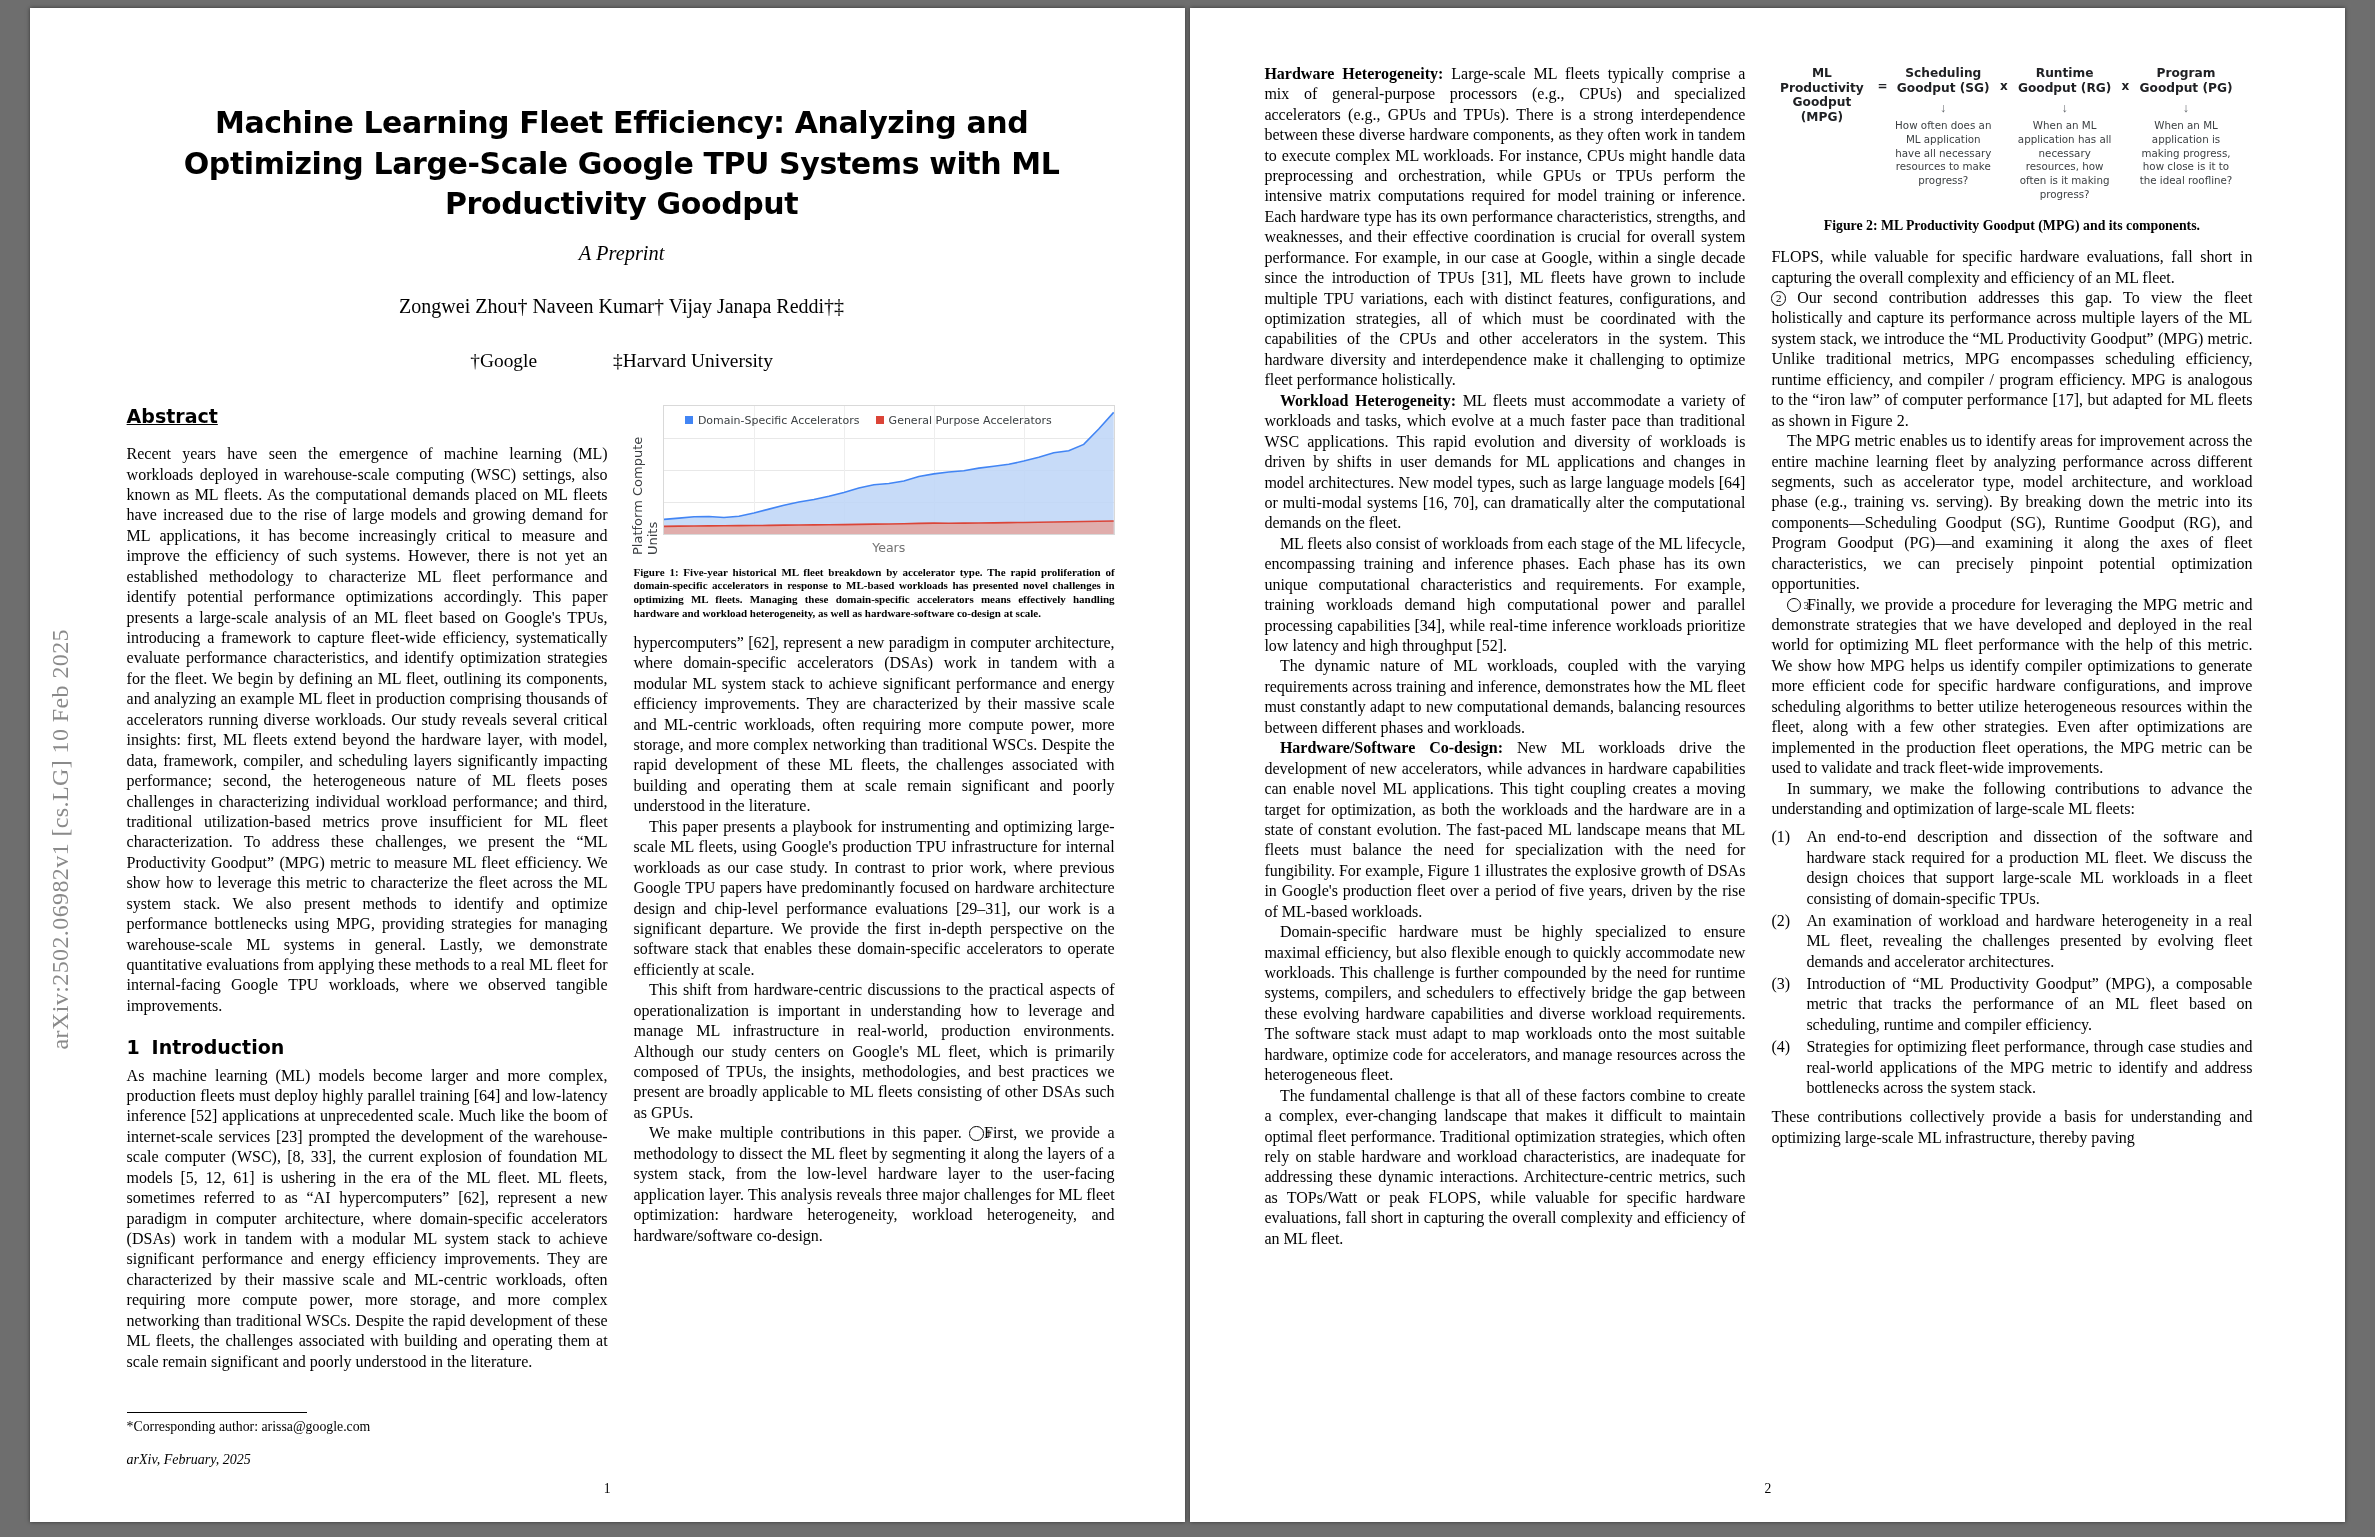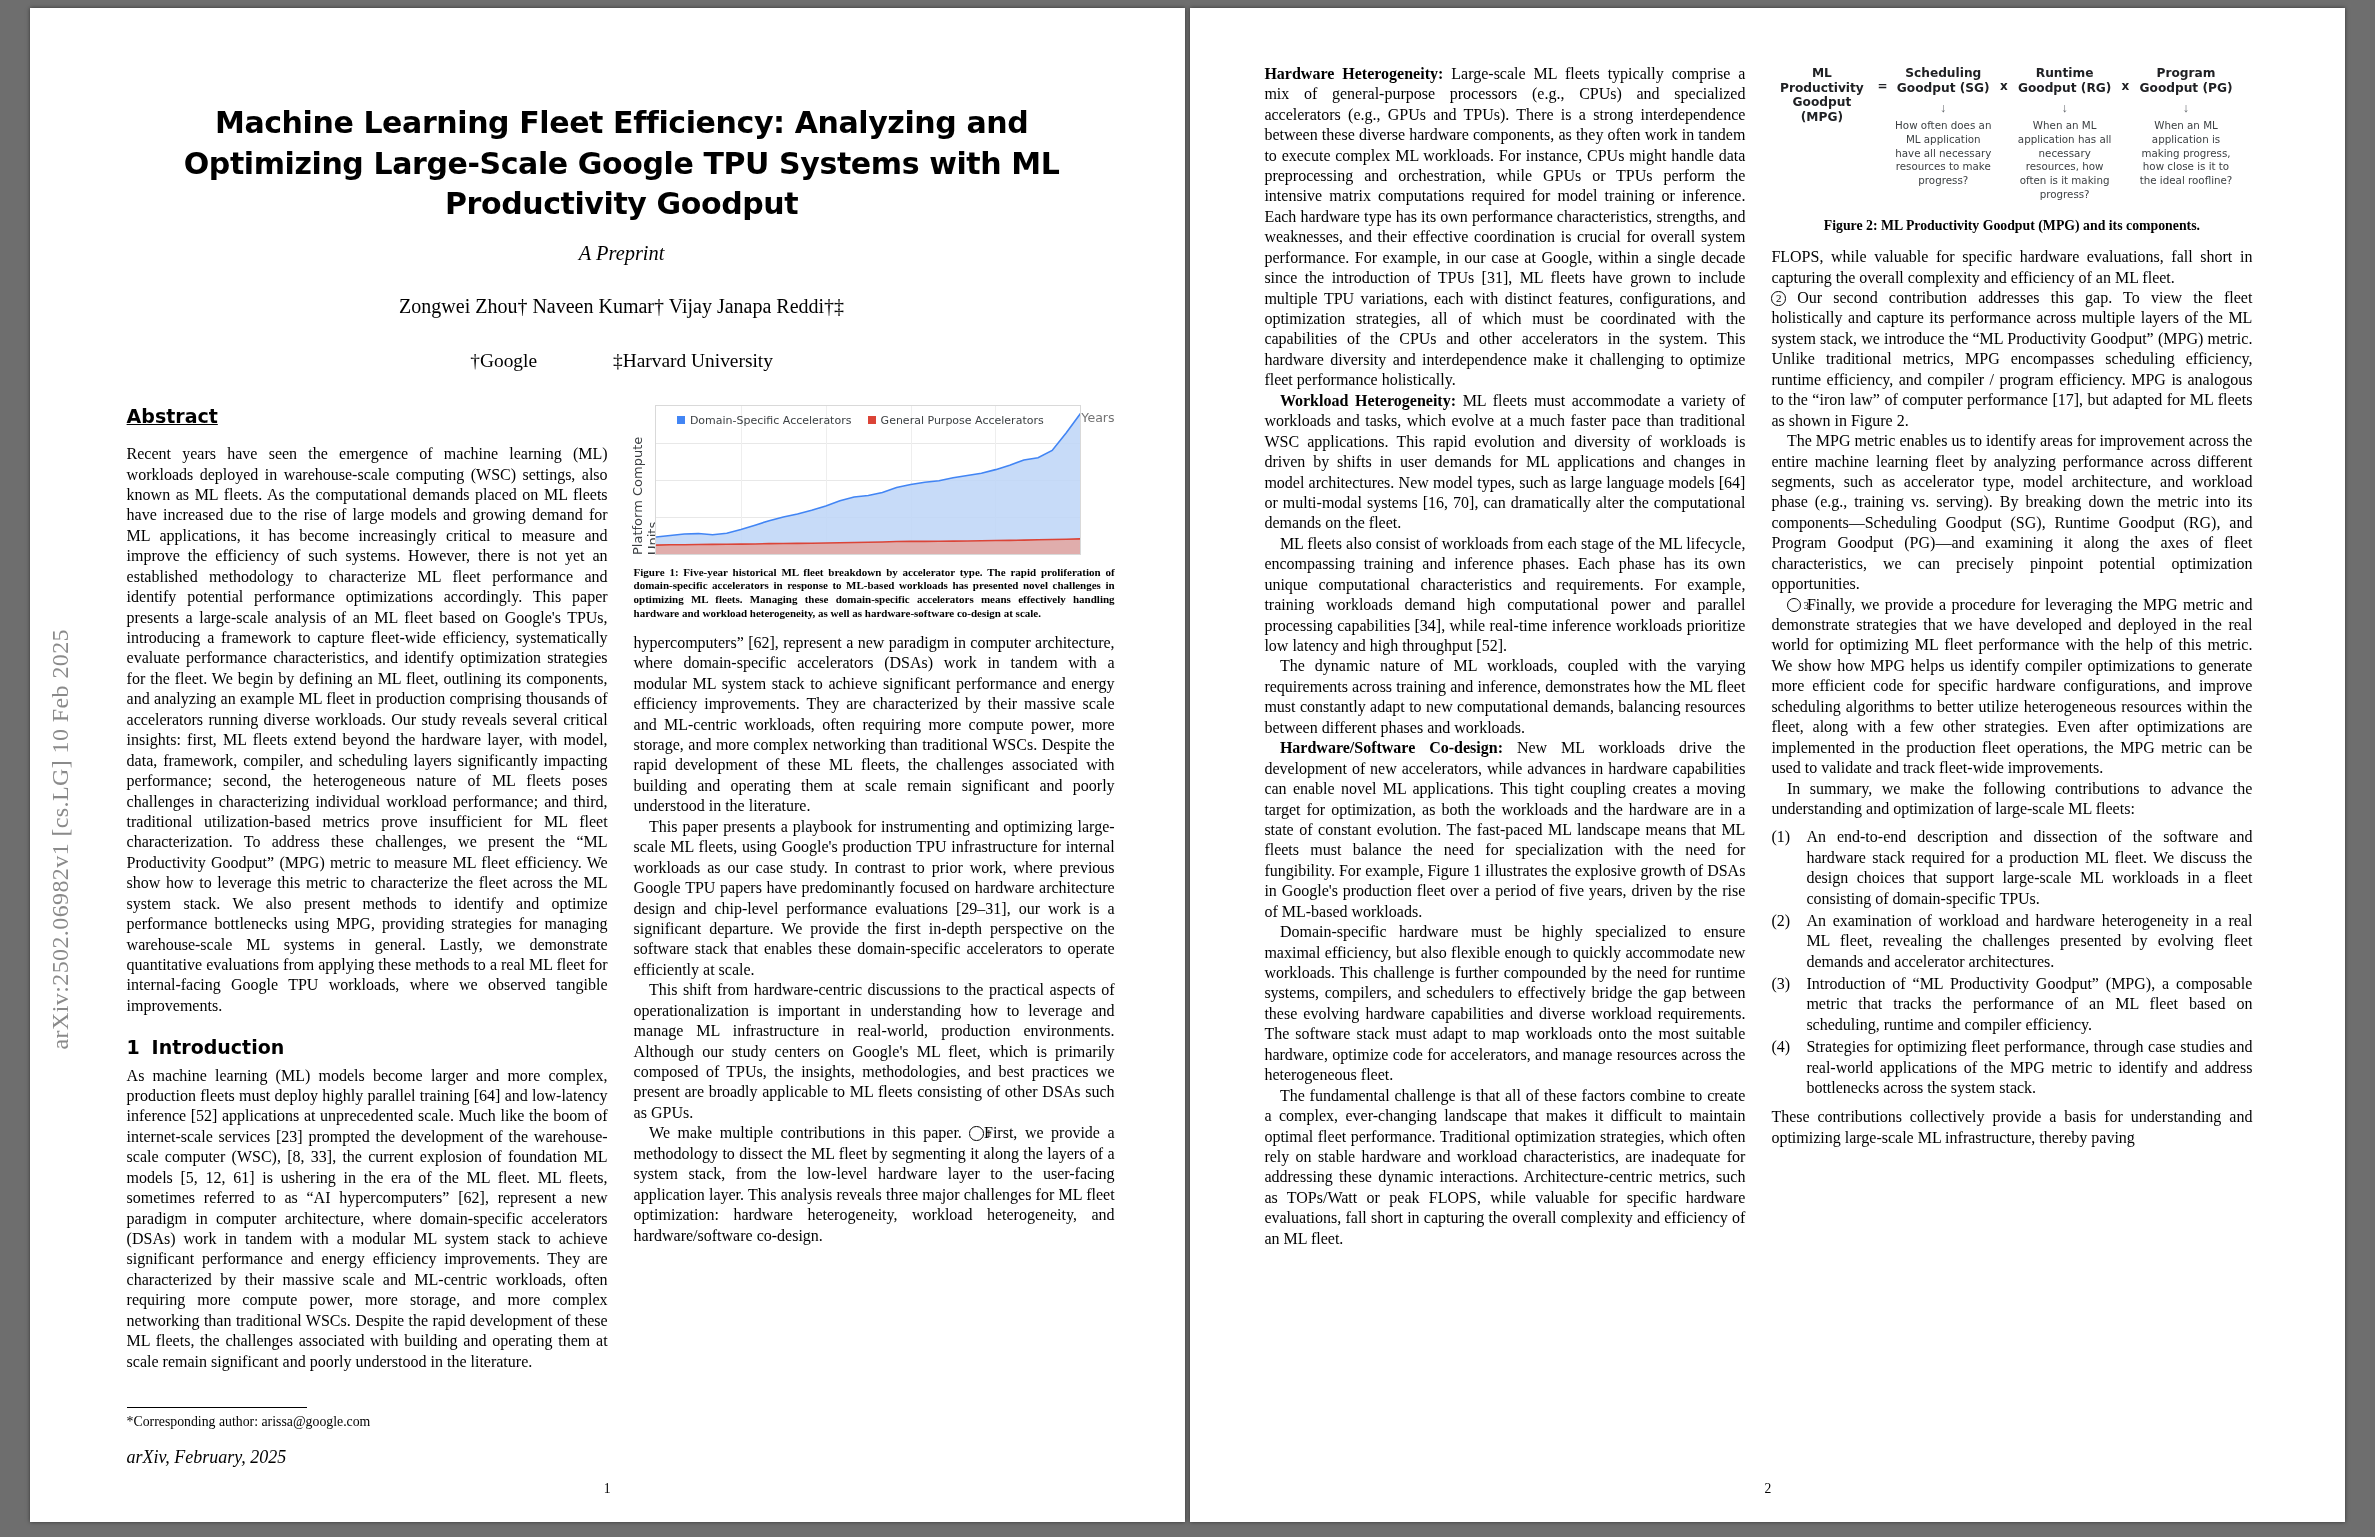--- a/index.html
+++ b/index.html
@@ -124,21 +124,21 @@
     writing-mode: vertical-rl;
     transform: rotate(180deg);
     font-family: "DejaVu Sans", sans-serif;
     font-size: 13px;
     color: #3c4043;
     display: flex;
     align-items: center;
     justify-content: center;
     width: 21.3px;
   }
-  .plot-col { flex: 1; display: flex; flex-direction: row; }
+  .plot-col { flex: 1; display: flex; flex-direction: column; margin-left: 8px; }
   .plot {
     position: relative;
     flex: 1;
     border: 1px solid #d9d9d9;
     background: #fff;
     overflow: hidden;
   }
   .gridline {
     position: absolute; left: 0; right: 0;
     border-top: 1px solid #e8e8e8;
@@ -180,21 +180,21 @@
     width: 180px; margin: 0 0 6.8px 0;
   }
   .footnote {
     font-family: "Liberation Serif", serif;
     font-size: 13.8px;
     margin: 0;
   }
   .footer-note {
     font-family: "Liberation Serif", serif;
     font-style: italic;
-    font-size: 18px;
+    font-size: 14px;
     margin-top: 16.5px;
   }
   .pagenum {
     position: absolute;
     bottom: 25px; left: 0; right: 0;
     text-align: center;
     font-family: "Liberation Serif", serif;
     font-size: 13.6px;
   }
   .footzone {

